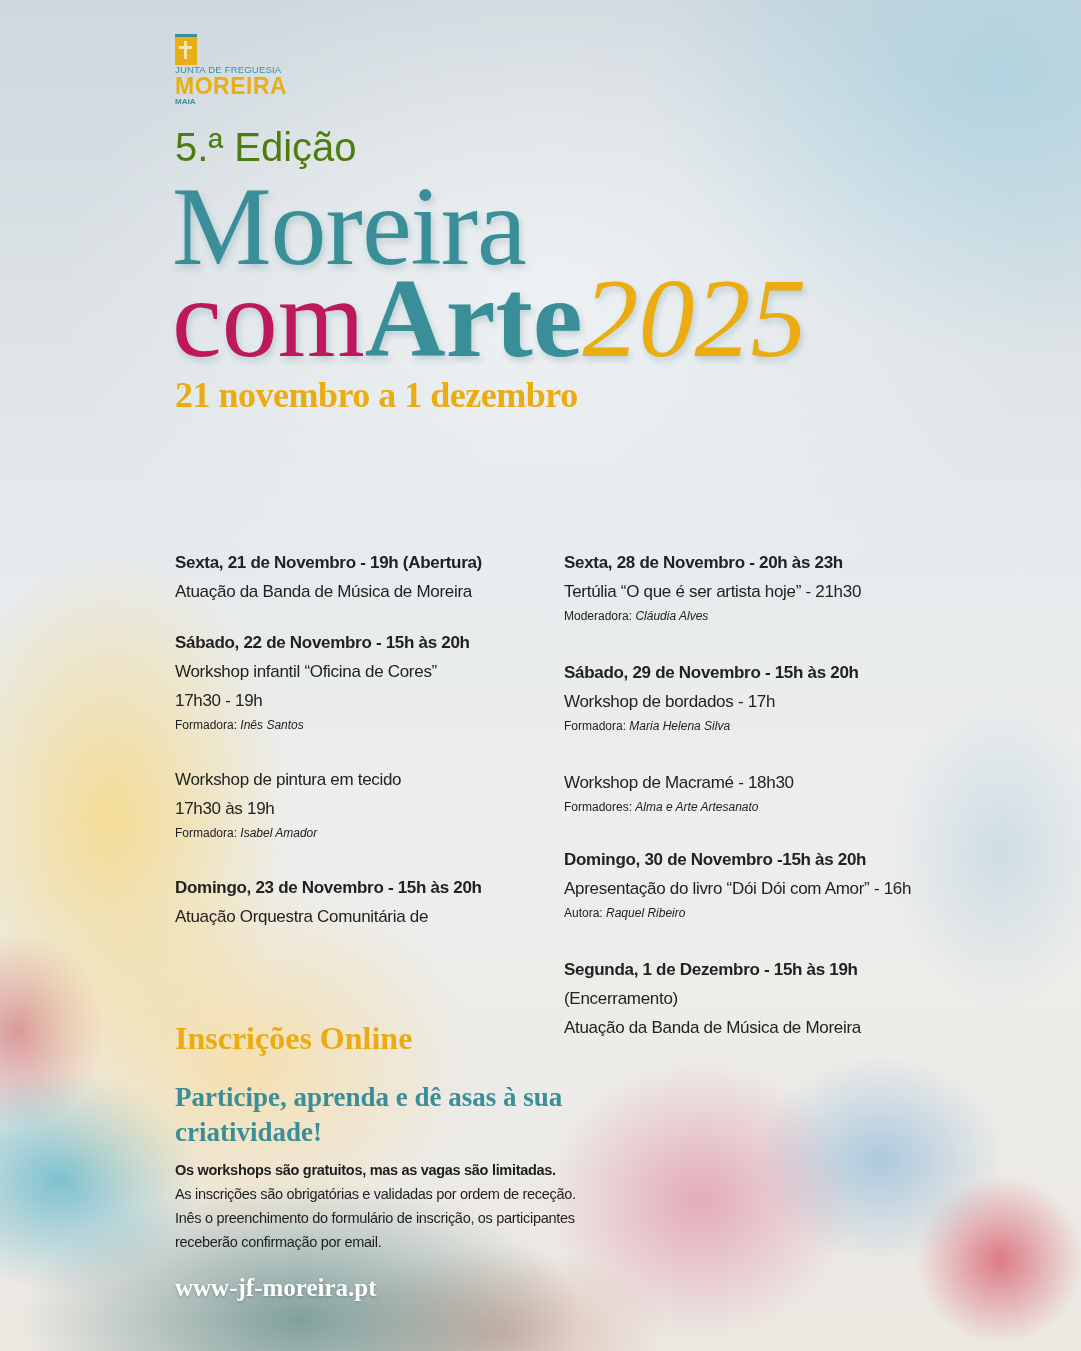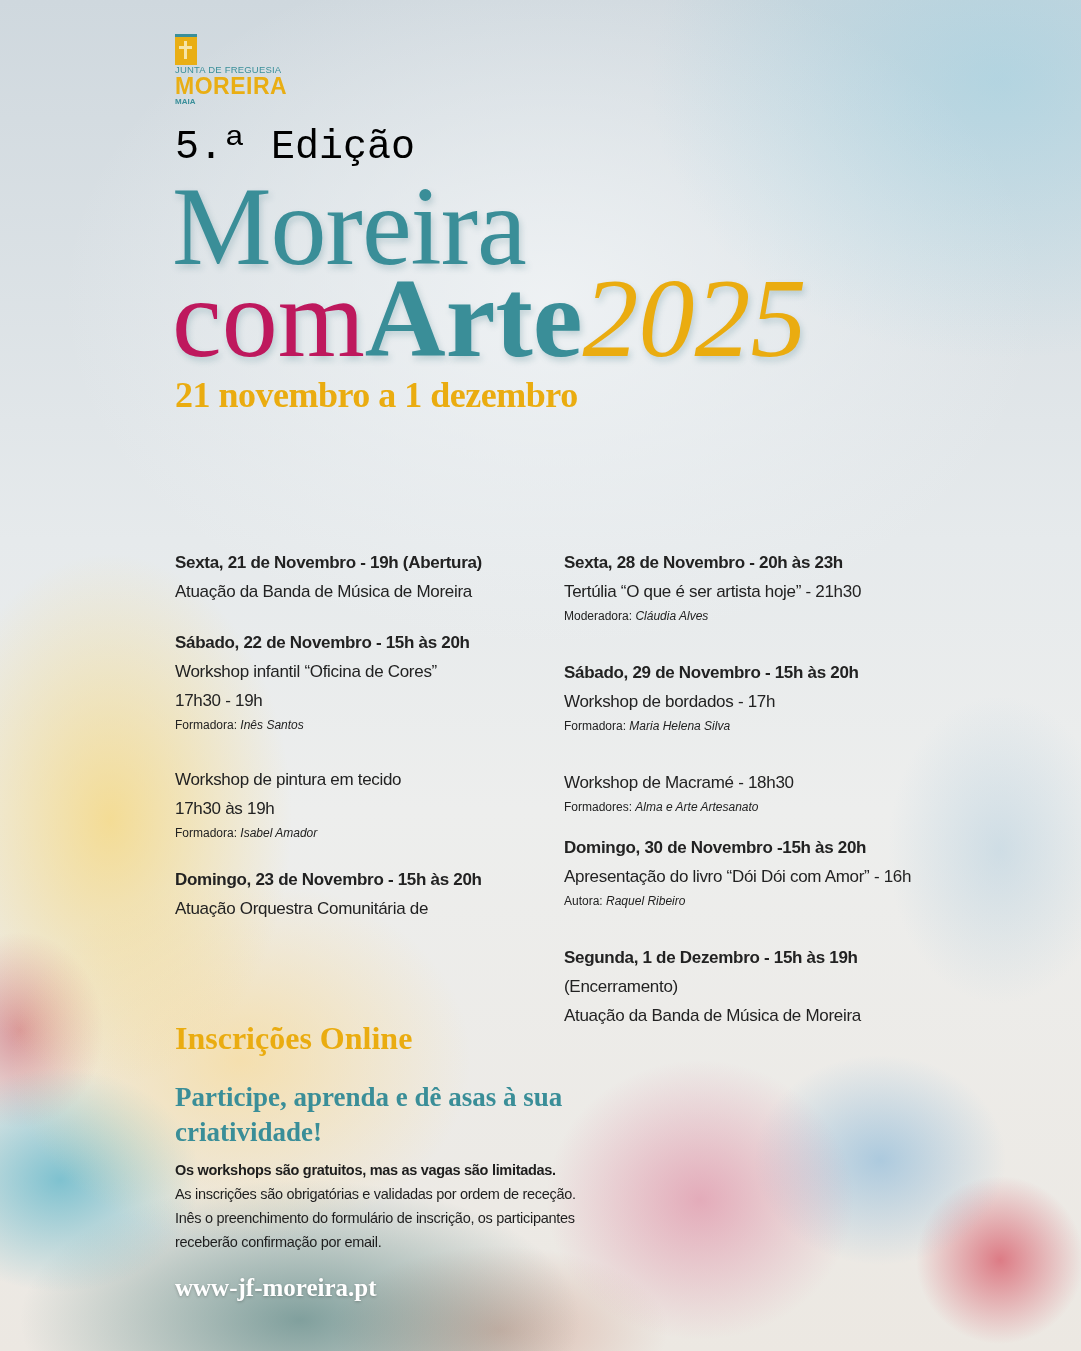--- a/index.html
+++ b/index.html
@@ -29,21 +29,21 @@
       radial-gradient(ellipse 240px 120px at 500px 1330px, rgba(200,140,120,0.5), transparent 70%);
   }
   .content { position:absolute; left:0; top:0; width:100%; height:100%; }
   .logo { position:absolute; left:175px; top:34px; }
   .logo-mark { width:22px; height:28px; background:#e9ae14; position:relative; border-top:3px solid #3a8f9a; }
   .logo-mark::before{ content:""; position:absolute; left:9px; top:4px; width:3px; height:18px; background:#f6e4a8; }
   .logo-mark::after{ content:""; position:absolute; left:4px; top:9px; width:13px; height:3px; background:#f6e4a8; }
   .logo-top { font-size:9.5px; color:#3a8f9a; letter-spacing:0.2px; line-height:10px; }
   .logo-main { font-size:23px; font-weight:bold; color:#e9ae14; line-height:22px; letter-spacing:0.5px; }
   .logo-sub { font-size:8px; color:#3a8f9a; font-weight:bold; line-height:9px; }
-  .edicao { position:absolute; left:175px; top:125px; font-size:40px; color:#000000; font-family:Liberation Mono, monospace; }
+  .edicao { position:absolute; left:175px; top:125px; font-size:40px; color:#4d7c0f; font-family:Liberation Sans, sans-serif; }
   .title1 { position:absolute; left:172px; top:170px; font-size:112px; line-height:112px; color:#3a8e98; font-family:"Liberation Serif", serif; letter-spacing:-1px; text-shadow:2px 4px 6px rgba(60,120,130,0.25); }
   .title2 { position:absolute; left:172px; top:262px; font-size:112px; line-height:112px; font-family:"Liberation Serif", serif; text-shadow:2px 4px 6px rgba(60,120,130,0.25); white-space:nowrap; }
   .t-com { color:#be185d; }
   .t-arte { color:#3a8e98; font-weight:bold; }
   .t-year { color:#eaac10; font-style:italic; }
   .dates { position:absolute; left:175px; top:374px; font-size:36px; color:#eaac10; font-weight:bold; font-family:"Liberation Serif", serif; letter-spacing:-0.5px; }
   .venue { position:absolute; left:175px; top:420px; font-size:35px; color:#3a8e98; font-family:"Liberation Serif", serif; }
   .programa { position:absolute; left:175px; top:486px; font-size:40px; color:#eaac10; font-weight:bold; font-family:"Liberation Serif", serif; }
 
   .col { position:absolute; top:548px; width:380px; color:#222; }
@@ -91,38 +91,38 @@
       <div class="ev-head">Sábado, 22 de Novembro - 15h às 20h</div>
       <div class="ev-line">Workshop infantil “Oficina de Cores”</div>
       <div class="ev-line">17h30 - 19h</div>
       <div class="ev-note"><span>Formadora: </span><em>Inês Santos</em></div>
     </div>
     <div class="ev" style="margin-top:30px">
       <div class="ev-line">Workshop de pintura em tecido</div>
       <div class="ev-line">17h30 às 19h</div>
       <div class="ev-note"><span>Formadora: </span><em>Isabel Amador</em></div>
     </div>
-    <div class="ev" style="margin-top:22px">
+    <div class="ev" style="margin-top:30px">
       <div class="ev-head">Domingo, 23 de Novembro - 15h às 20h</div>
       <div class="ev-line">Atuação Orquestra Comunitária de</div>
     </div>
   </div>
 
   <div class="col col-right">
     <div class="ev" style="margin-bottom:32px">
       <div class="ev-head">Sexta, 28 de Novembro - 20h às 23h</div>
       <div class="ev-line">Tertúlia “O que é ser artista hoje” - 21h30</div>
       <div class="ev-note"><span>Moderadora: </span><em>Cláudia Alves</em></div>
     </div>
     <div class="ev" style="margin-bottom:32px">
       <div class="ev-head">Sábado, 29 de Novembro - 15h às 20h</div>
       <div class="ev-line">Workshop de bordados - 17h</div>
       <div class="ev-note"><span>Formadora: </span><em>Maria Helena Silva</em></div>
     </div>
-    <div class="ev" style="margin-bottom:16px">
+    <div class="ev" style="margin-bottom:28px">
       <div class="ev-line">Workshop de Macramé - 18h30</div>
       <div class="ev-note"><span>Formadores: </span><em>Alma e Arte Artesanato</em></div>
     </div>
     <div class="ev" style="margin-bottom:32px">
       <div class="ev-head">Domingo, 30 de Novembro -15h às 20h</div>
       <div class="ev-line">Apresentação do livro “Dói Dói com Amor” - 16h</div>
       <div class="ev-note"><span>Autora: </span><em>Raquel Ribeiro</em></div>
     </div>
     <div class="ev">
       <div class="ev-head">Segunda, 1 de Dezembro - 15h às 19h</div>

